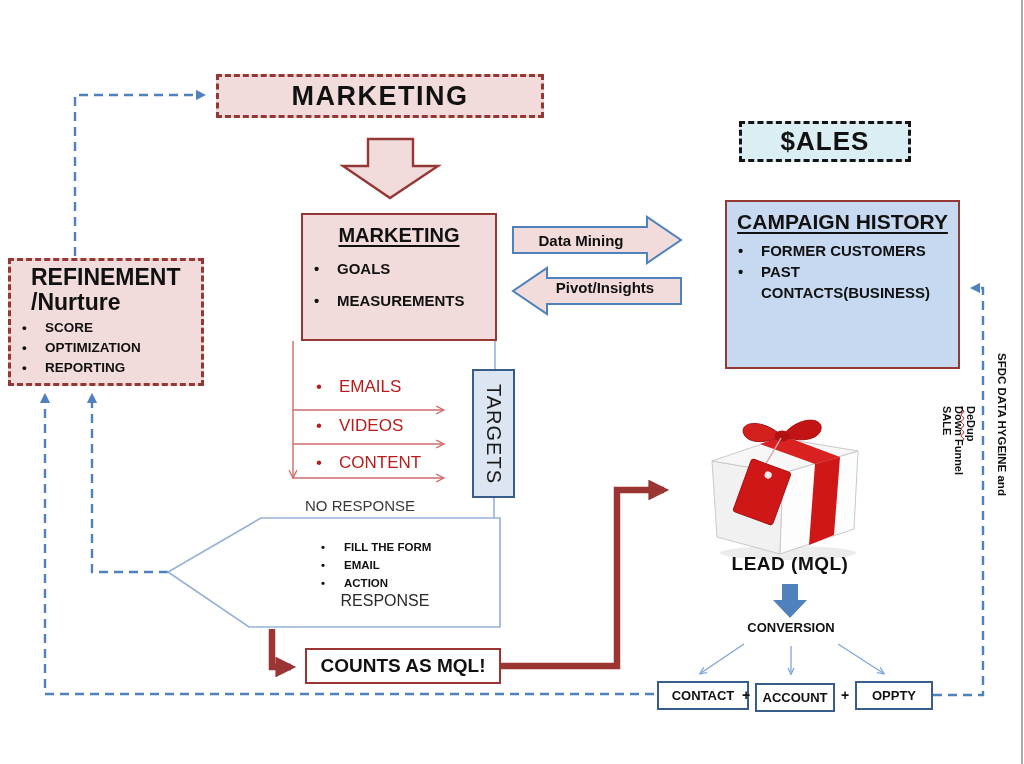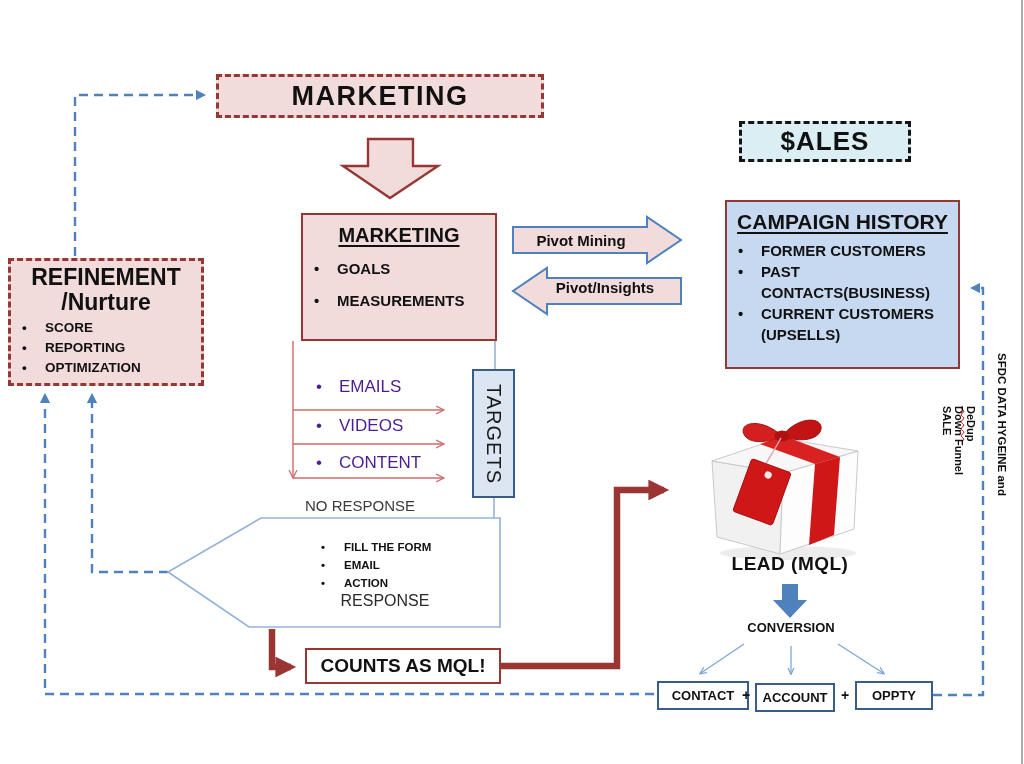--- a/index.html
+++ b/index.html
@@ -100,47 +100,45 @@
   </div>
 
   <div class="abs campaign" style="left:301px;top:213px;width:196px;height:128px;">
     <div class="b underl" style="text-align:center;margin-top:9px;font-size:20px;">MARKETING</div>
     <div class="b" style="font-size:15px;margin-top:13px;">
       <div class="brow" style="margin-bottom:15px;">GOALS</div>
       <div class="brow">MEASUREMENTS</div>
     </div>
   </div>
 
-  <div class="abs ctr b" style="left:518px;top:229px;width:126px;height:22px;font-size:15px;">Pivot Mining</div>
+  <div class="abs ctr b" style="left:518px;top:229px;width:126px;height:22px;font-size:15px;">Data Mining</div>
   <div class="abs ctr b" style="left:535px;top:280px;width:140px;height:14px;font-size:15px;">Pivot/Insights</div>
 
   <div class="abs history" style="left:685px;top:200px;width:235px;height:169px;margin-left:40px;">
     <div class="b underl" style="text-align:center;margin-top:8px;font-size:21px;">CAMPAIGN HISTORY</div>
     <div class="b" style="font-size:15px;line-height:21px;margin-top:6px;">
       <div class="brow">FORMER CUSTOMERS</div>
       <div class="brow">PAST
 CONTACTS(BUSINESS)</div>
-      <div class="brow">CURRENT CUSTOMERS
-(UPSELLS)</div>
     </div>
   </div>
 
   <div class="abs refine" style="left:8px;top:258px;width:196px;height:128px;">
-    <div class="b" style="text-align:center;margin-top:4px;font-size:23px;line-height:25px;">
+    <div class="b" style="text-align:left;margin-top:4px;font-size:23px;line-height:25px;padding-left:20px;">
       <div>REFINEMENT</div>
       <div>/Nurture</div>
     </div>
     <div class="b" style="font-size:13.5px;line-height:20px;margin-top:3px;">
       <div class="brow">SCORE</div>
+      <div class="brow">OPTIMIZATION</div>
       <div class="brow">REPORTING</div>
-      <div class="brow">OPTIMIZATION</div>
     </div>
   </div>
 
-  <div class="abs" style="left:305px;top:377px;width:150px;font-size:17px;color:#4c1d95;">
+  <div class="abs" style="left:305px;top:377px;width:150px;font-size:17px;color:#b91c1c;">
     <div class="brow" style="margin-bottom:19px;">EMAILS</div>
     <div class="brow" style="margin-bottom:17px;">VIDEOS</div>
     <div class="brow">CONTENT</div>
   </div>
 
   <div class="abs ctr targets" style="left:472px;top:369px;width:43px;height:129px;">
     <span class="vert" style="font-size:20px;letter-spacing:1px;color:#1a1a1a;">TARGETS</span>
   </div>
 
   <div class="abs" style="left:305px;top:497px;width:140px;text-align:left;font-size:15px;color:#3a3a3a;">NO RESPONSE</div>

